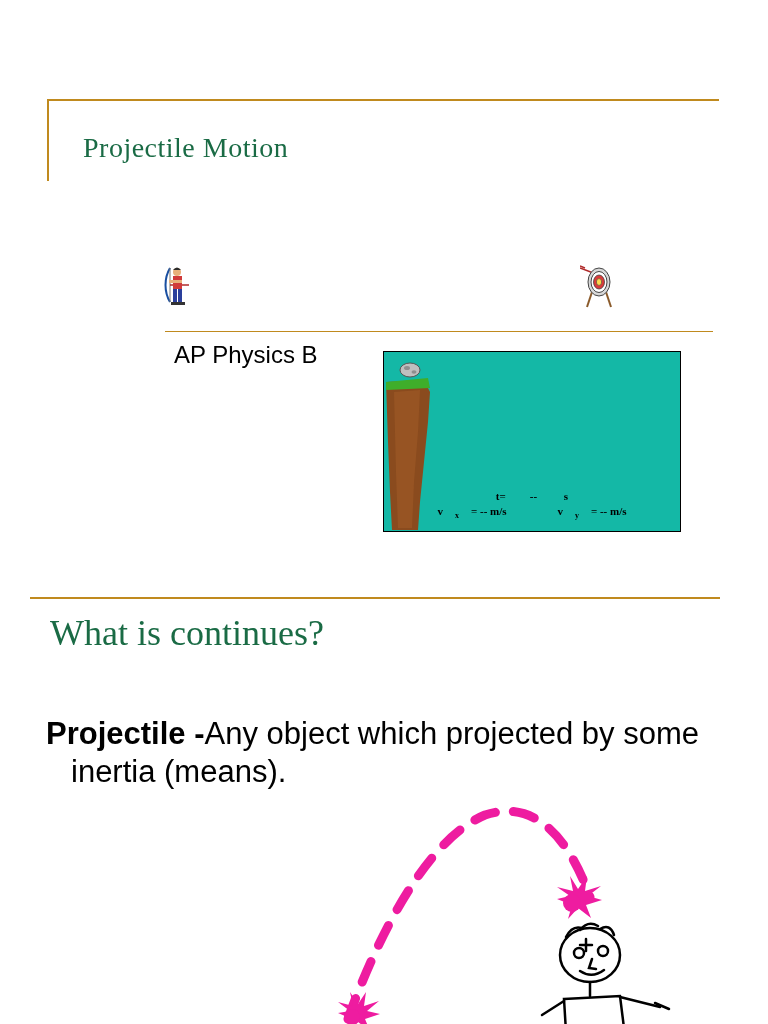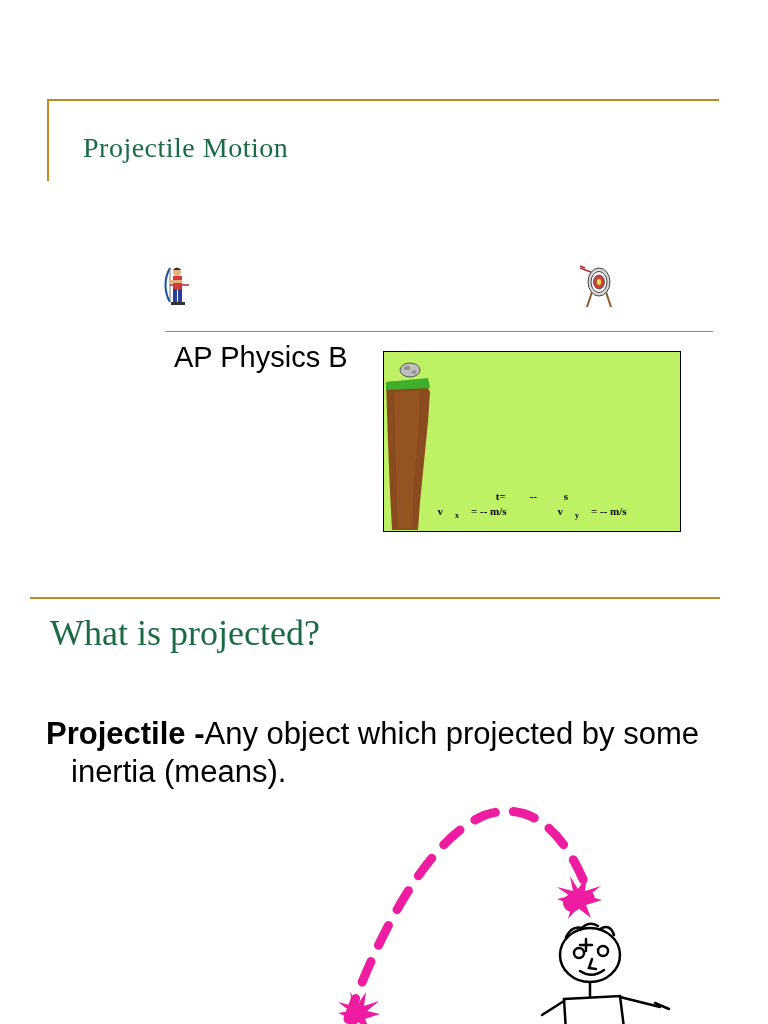--- a/index.html
+++ b/index.html
@@ -53,21 +53,21 @@
     left: 165px;
     top: 331px;
     width: 548px;
     height: 0;
     border-top: 1px solid #c08a1e;
   }
   .subtitle {
     position: absolute;
     left: 174px;
     top: 341px;
-    font-size: 29px;
+    font-size: 24px;
     color: #000000;
     white-space: nowrap;
   }
 
   
   .archer {
     position: absolute;
     left: 163px;
     top: 262px;
     width: 30px;
@@ -82,21 +82,21 @@
   }
 
   
   .cliff-panel {
     position: absolute;
     left: 383px;
     top: 351px;
     width: 296px;
     height: 179px;
     border: 1px solid #000000;
-    background: #bef264;
+    background: #14b8a6;
     overflow: hidden;
   }
   .cliff-readout {
     position: absolute;
     left: 0;
     right: 0;
     bottom: 8px;
     text-align: center;
     font-family: "Liberation Serif", serif;
     font-weight: bold;
@@ -230,21 +230,21 @@
         <span><span>v</span><sub>y</sub><span>= --  m/s</span></span>
       </div>
     </div>
   </div>
 </div>
 
 <div class="slide-divider"></div>
 
 <div class="slide-two">
 
-  <div class="slide2-title">What is  projected?</div>
+  <div class="slide2-title">What is  continues?</div>
 
   <div class="body-text">
     <b>Projectile -</b><span>Any object which projected by some</span>
     <span class="indent">inertia (means).</span>
   </div>
 
   <div class="doodle">
     <svg width="420" height="240" viewBox="0 0 420 240">
 
       <path d="M48 232 C 70 170, 120 55, 185 28 C 240 10, 272 60, 290 110" stroke="#ee1ca0" stroke-width="9" fill="none" stroke-dasharray="22 18" stroke-linecap="round"></path>

